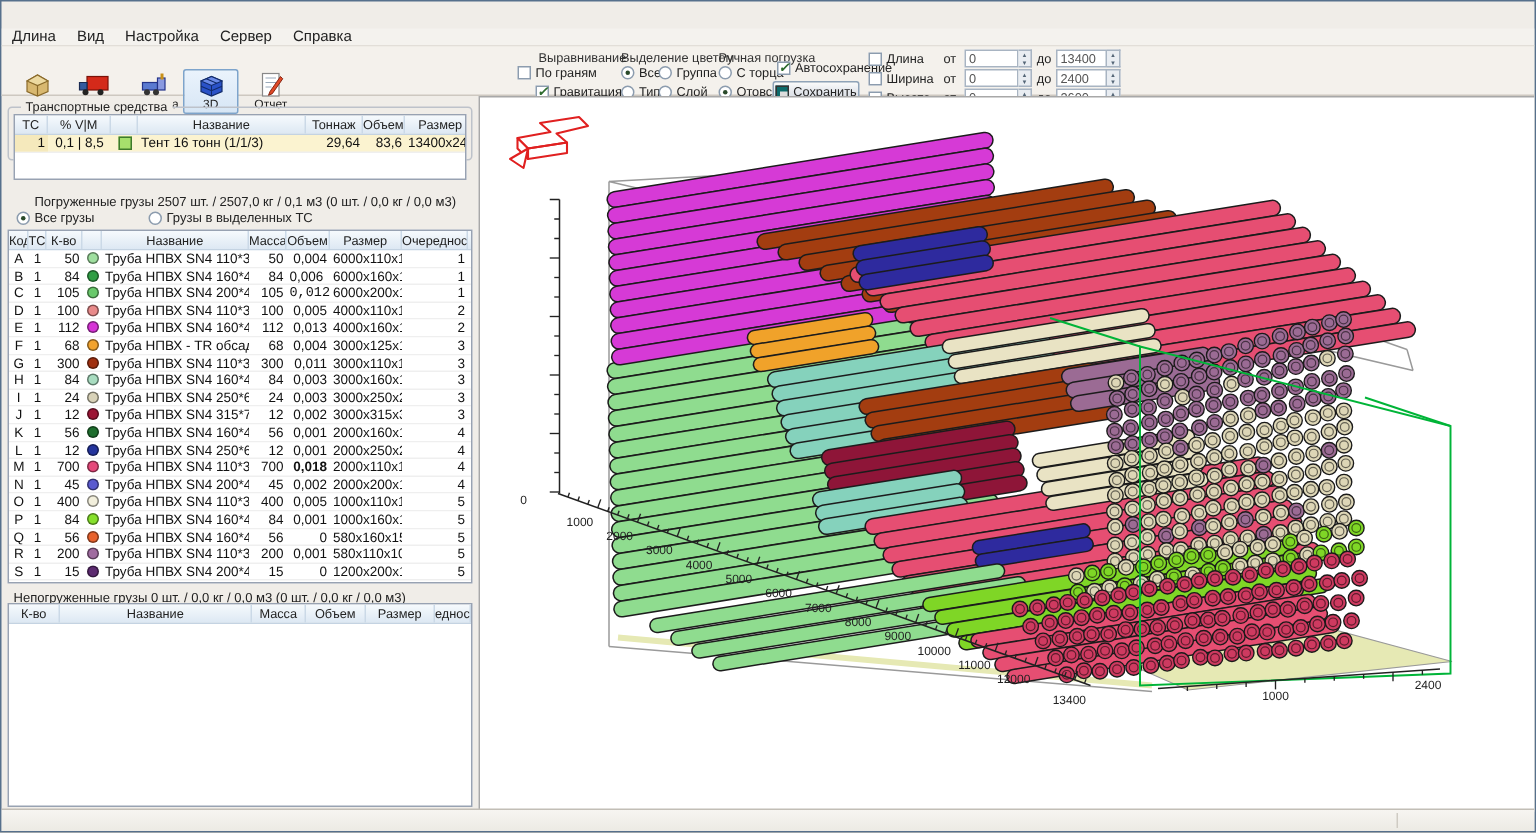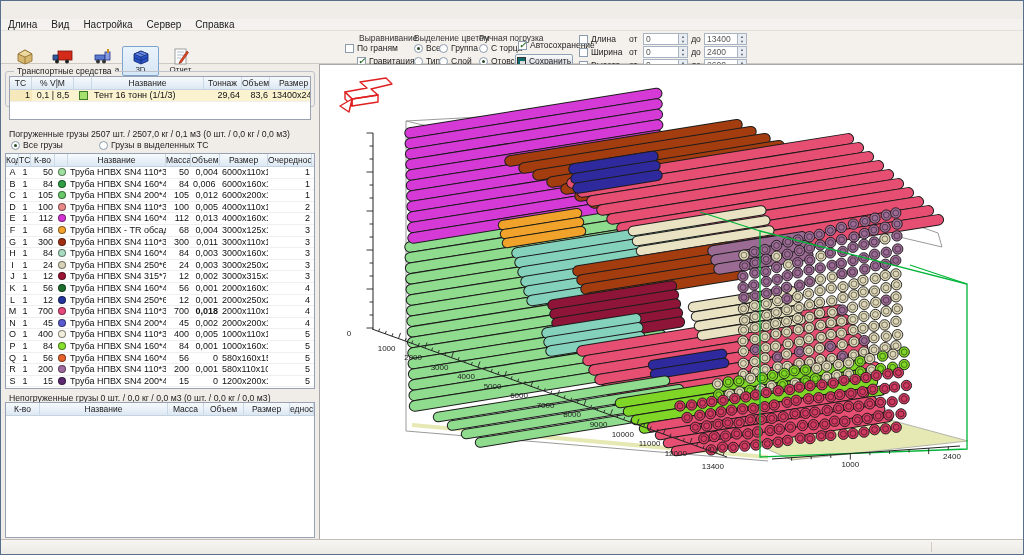--- a/index.html
+++ b/index.html
@@ -213,21 +213,21 @@
             <i class="swatch" style="display: block; background: rgb(166, 224, 108);"></i>
           </span>
         <span class="td" style="width:112px">Тент 16 тонн (1/1/3)</span>
         <span class="td" style="width:38px;text-align:right">29,64</span>
         <span class="td" style="width:28px;text-align:right">83,6</span>
         <span class="td" style="width:48px;text-align:right">13400x2400x2600</span>
       </div>
     </div>
   </div>
 
-  <span class="sectlabel" style="left:8px;top:128px">Погруженные грузы 2507 шт. / 2507,0 кг / 0,1 м3 (0 шт. / 0,0 кг / 0,0 м3)</span>
+  <span class="sectlabel" style="left:22px;top:128px">Погруженные грузы 2507 шт. / 2507,0 кг / 0,1 м3 (0 шт. / 0,0 кг / 0,0 м3)</span>
   <span class="ctrl on" style="left:10px;top:139px;font-size:8.7px">
       <i class="dot"></i>
       <em style="font-style:normal">Все грузы</em>
     </span>
   <span class="ctrl" style="left:98px;top:139px;font-size:8.7px">
       <i class="dot"></i>
       <em style="font-style:normal">Грузы в выделенных ТС</em>
     </span>
 
   <div class="tablebox" style="left:4px;top:152px;width:310px;height:236px">
@@ -271,21 +271,21 @@
         </div>
         <div class="tr">
           <span class="td" style="width: 13px; text-align: center;">C</span>
           <span class="td" style="width: 12px; text-align: center;">1</span>
           <span class="td" style="width: 24px; text-align: right;">105</span>
           <span class="td" style="width: 13px; text-align: center;">
             <i class="dotc" style="display: block; background: rgb(105, 201, 107);"></i>
           </span>
           <span class="td" style="width: 98px; text-align: left;">Труба НПВХ SN4 200*4,9*60</span>
           <span class="td" style="width: 25px; text-align: right;">105</span>
-          <span class="td" style="width: 29px; text-align: right;">0,012</span>
+          <span class="td" style="width: 29px; text-align: left; font-family: Liberation Mono, monospace;">0,012</span>
           <span class="td" style="width: 48px; text-align: center;">6000x200x195</span>
           <span class="td" style="width: 44px; text-align: right;">1</span>
         </div>
         <div class="tr">
           <span class="td" style="width: 13px; text-align: center;">D</span>
           <span class="td" style="width: 12px; text-align: center;">1</span>
           <span class="td" style="width: 24px; text-align: right;">100</span>
           <span class="td" style="width: 13px; text-align: center;">
             <i class="dotc" style="display: block; background: rgb(232, 138, 138);"></i>
           </span>

